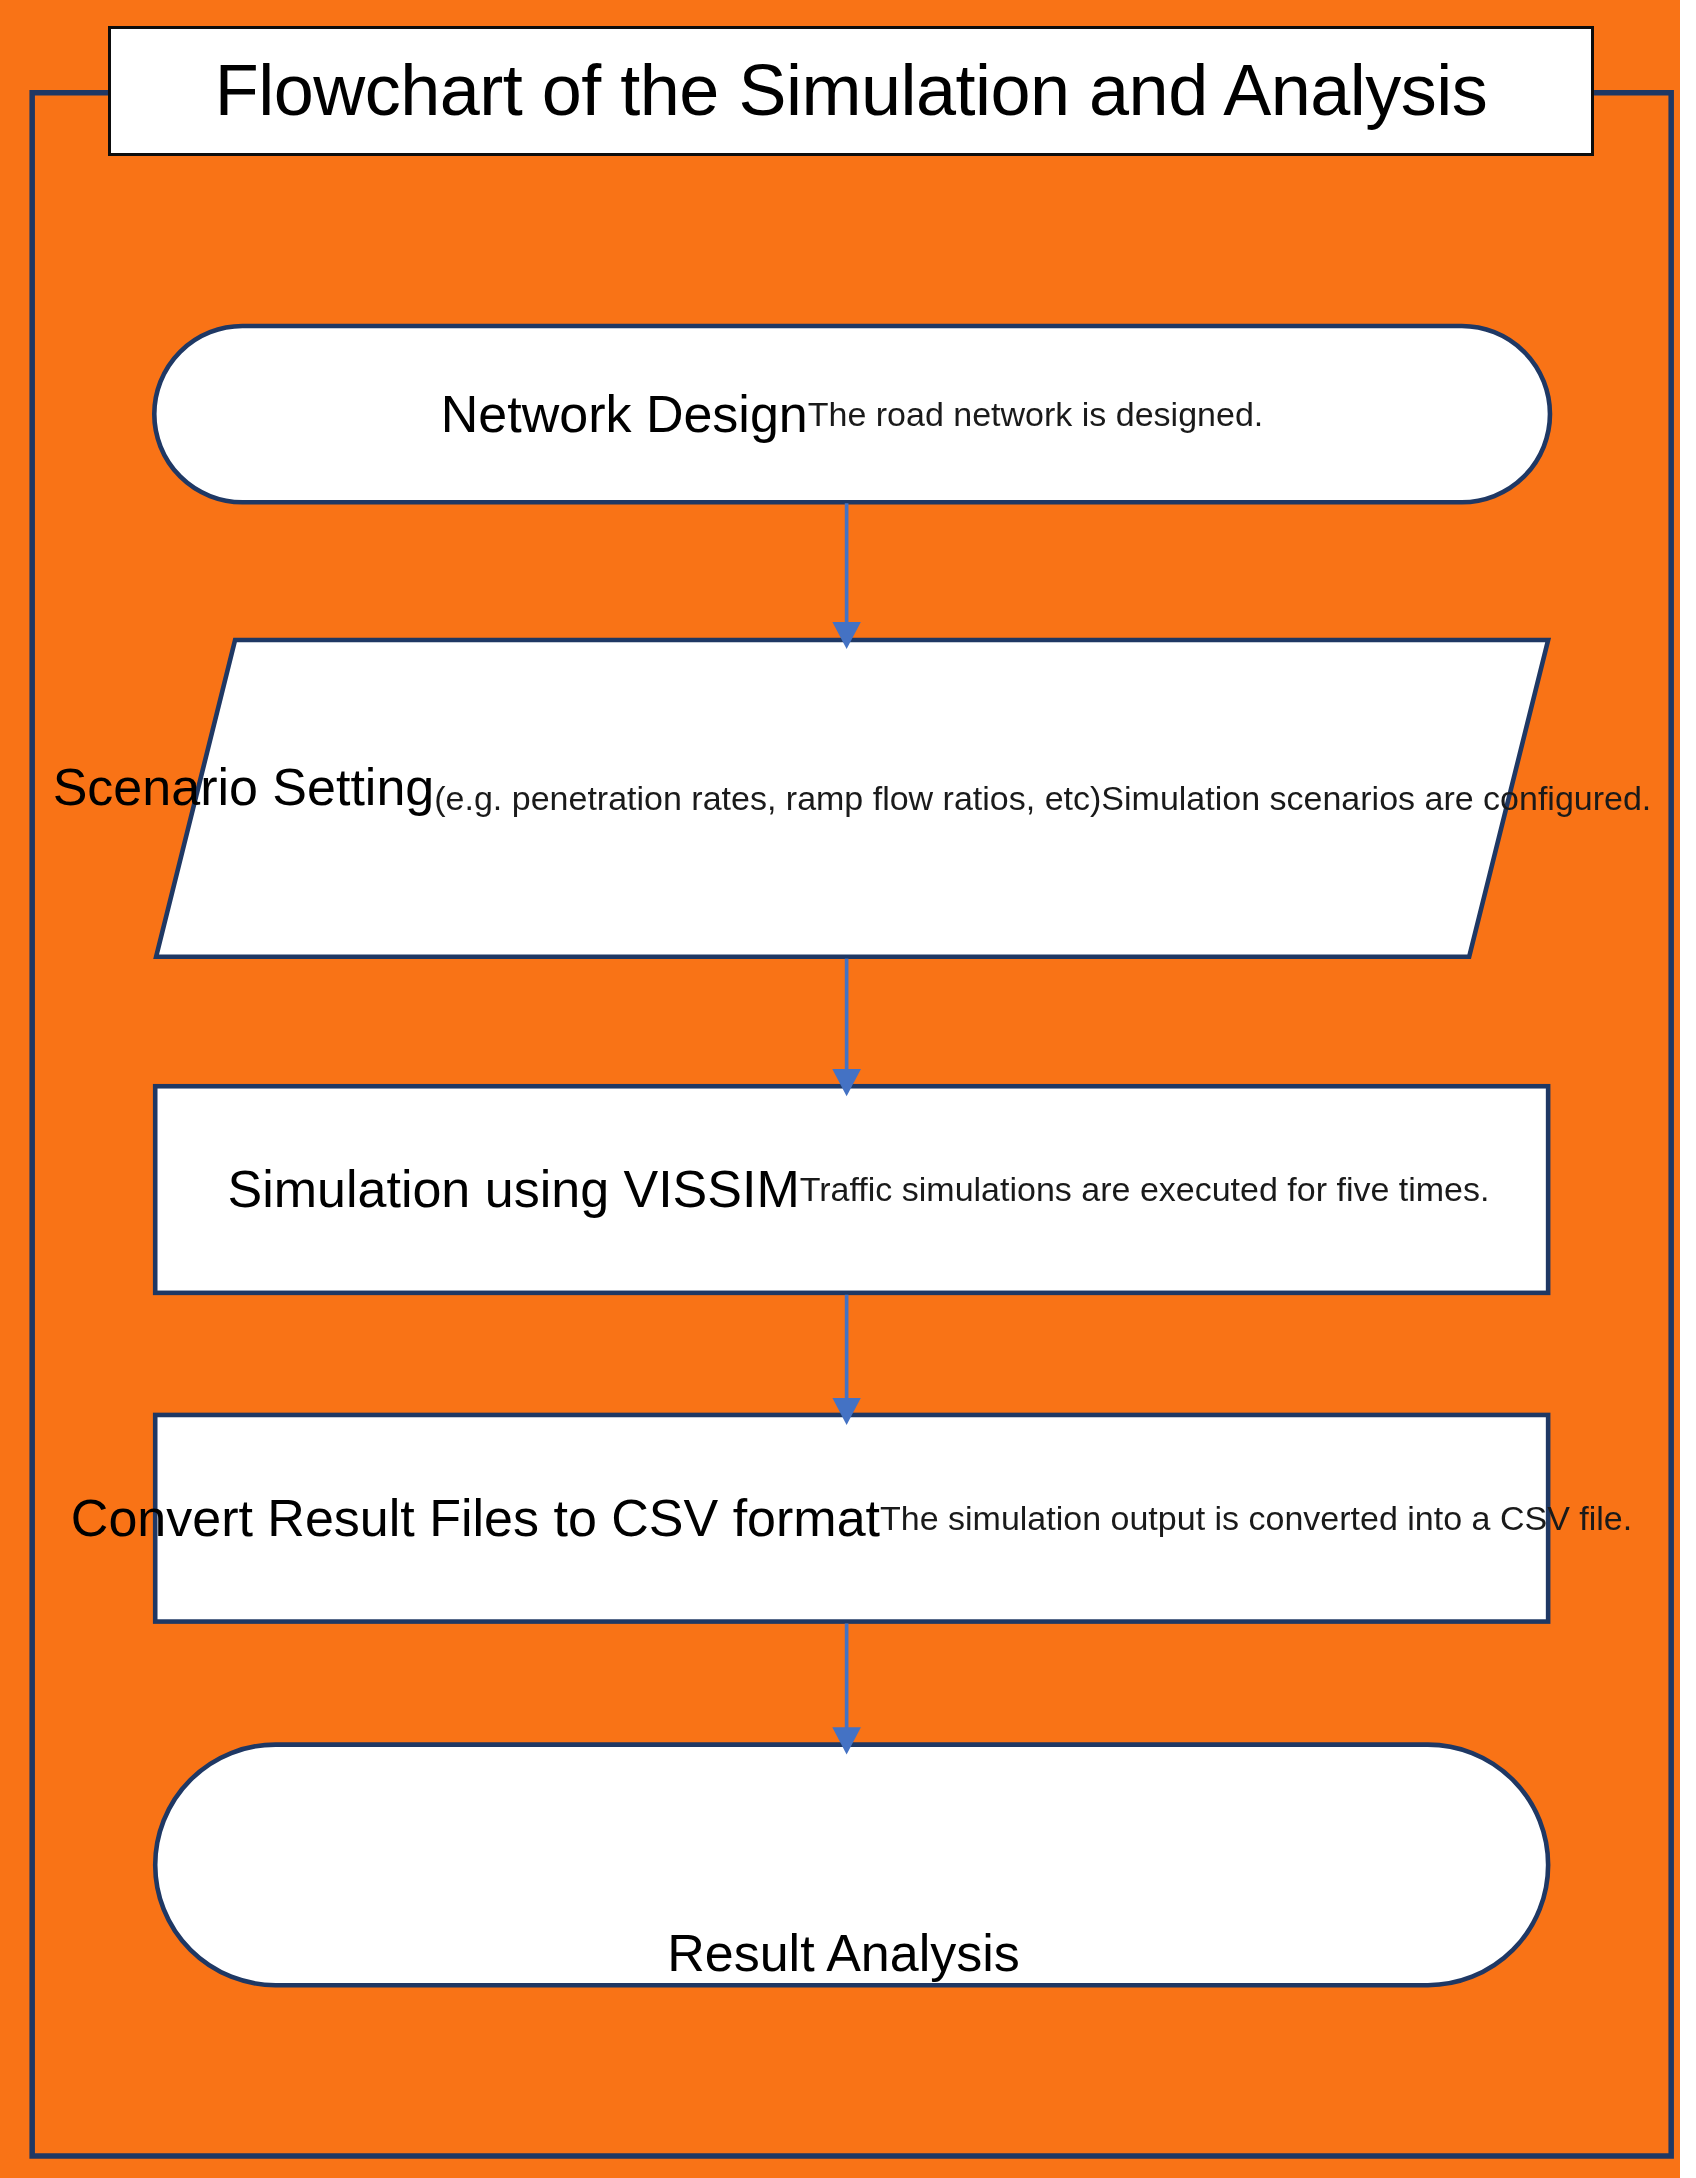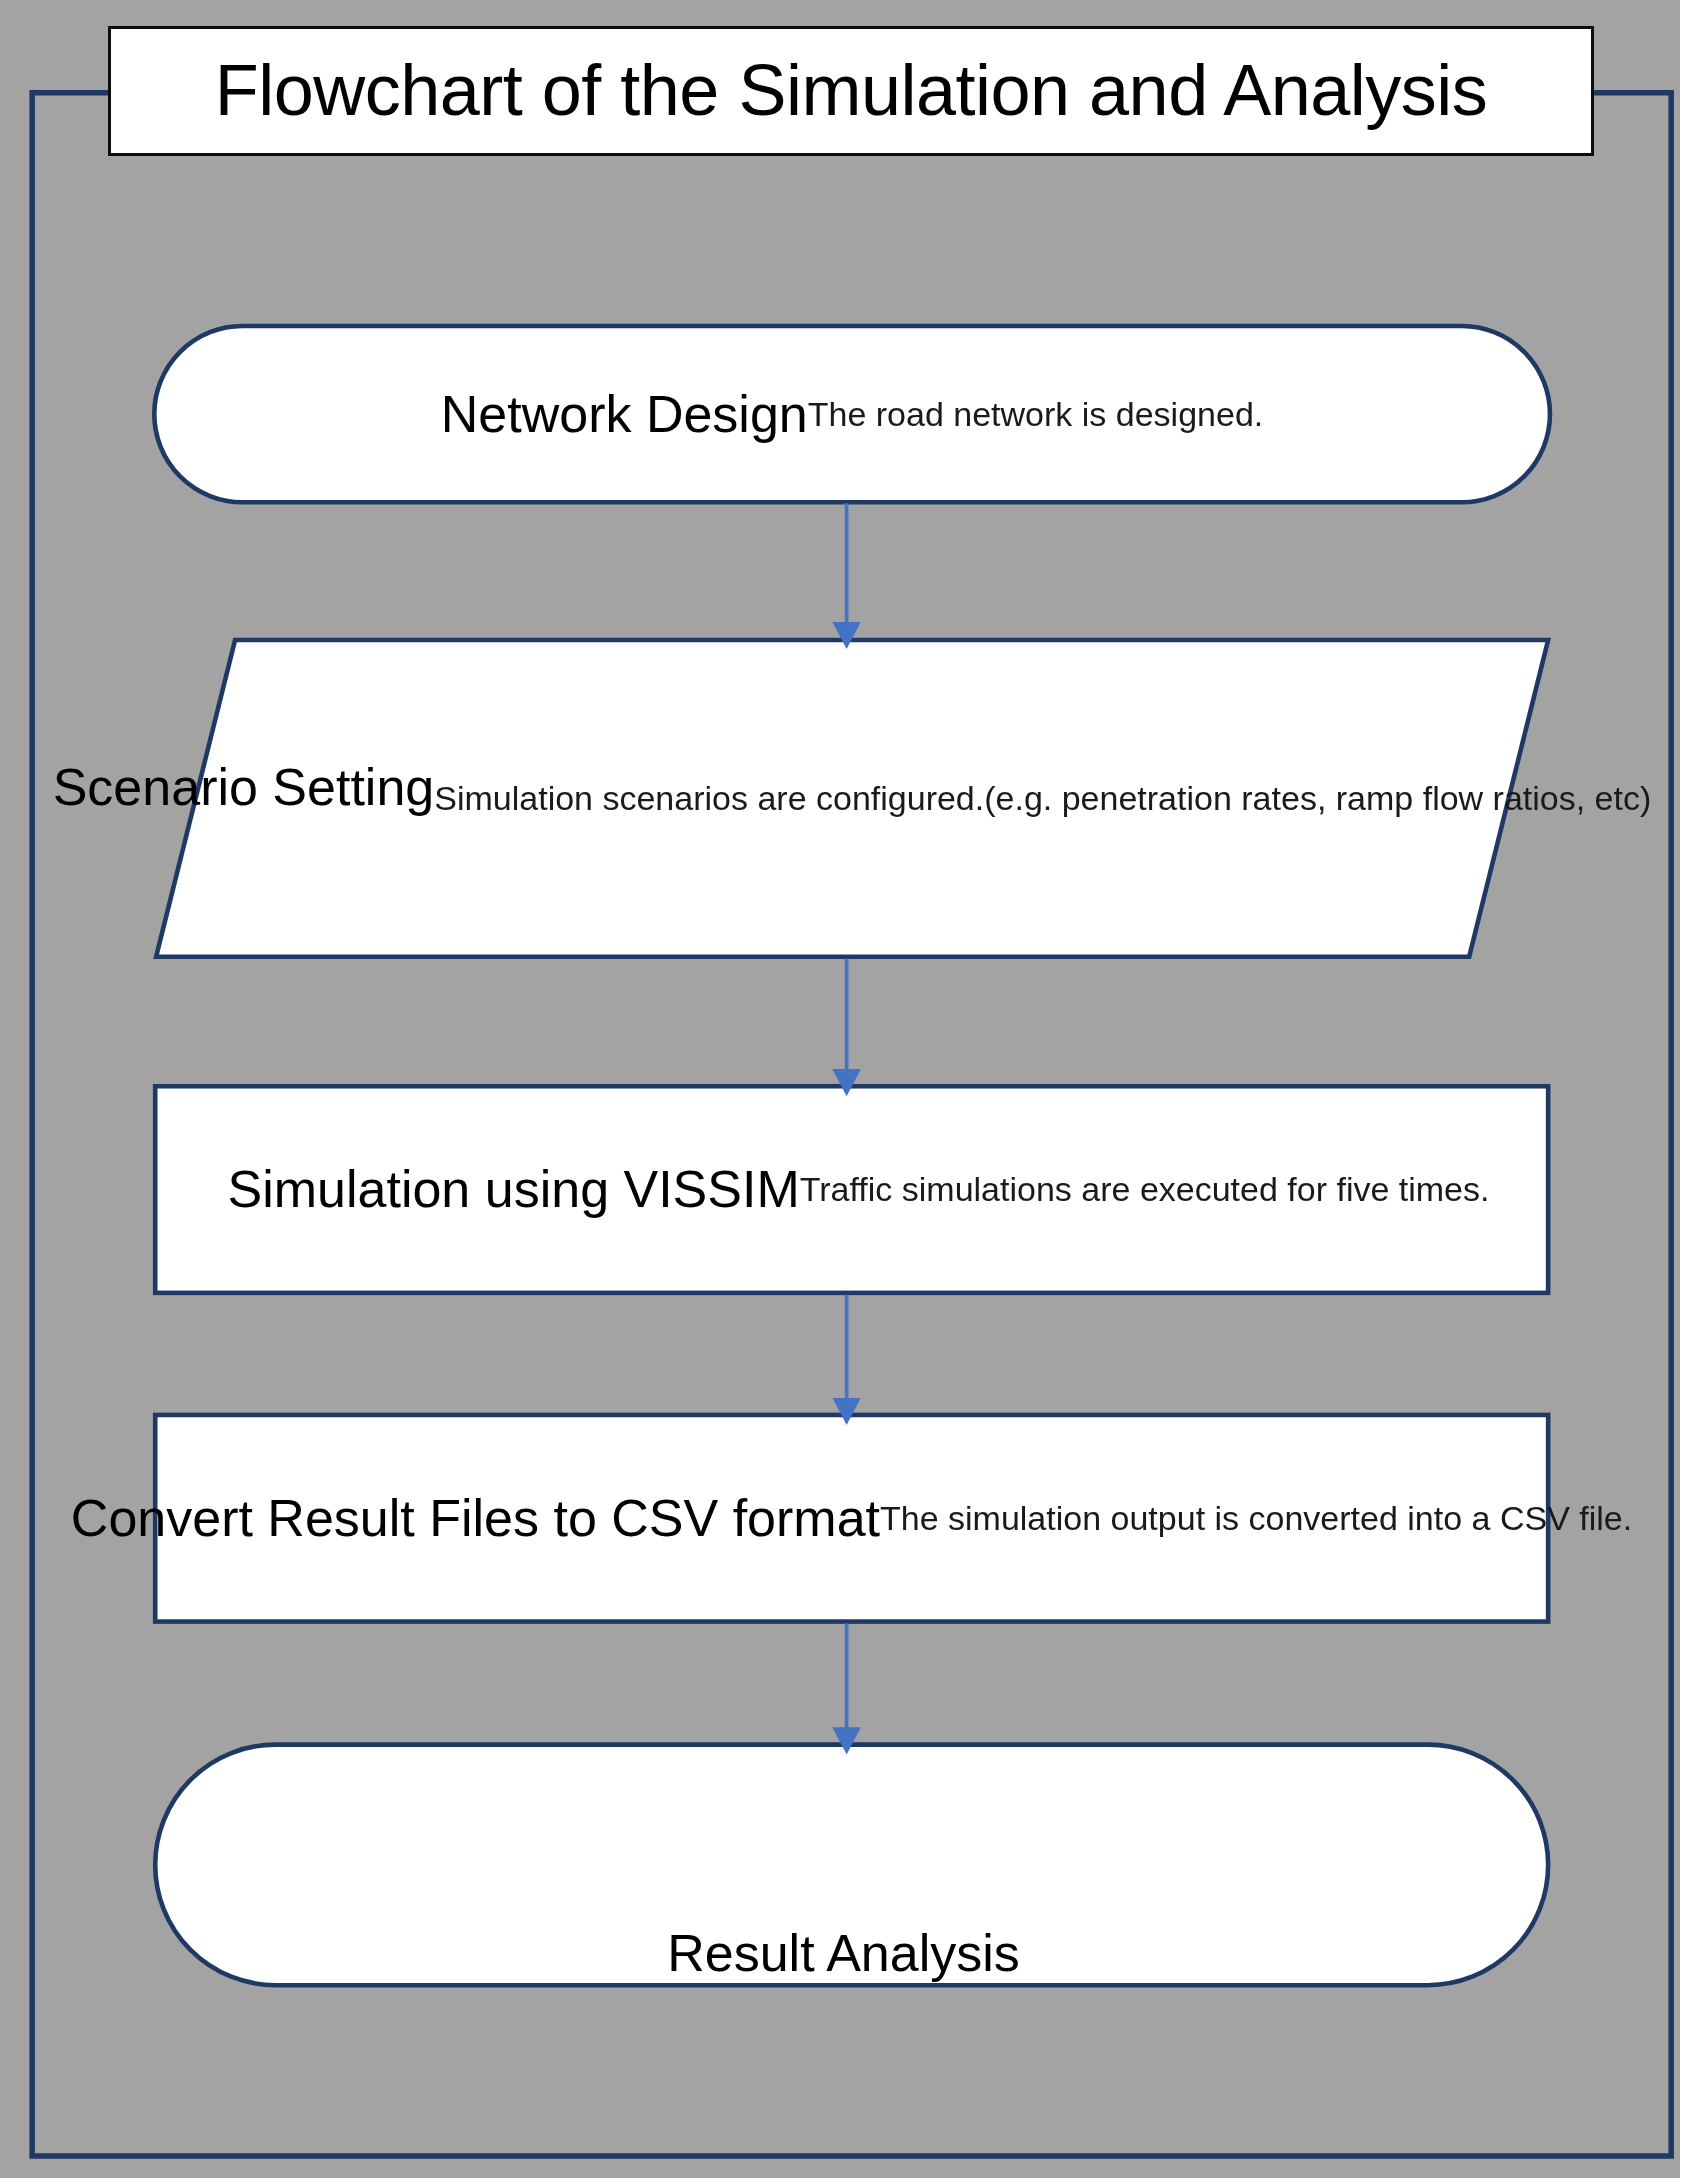--- a/index.html
+++ b/index.html
@@ -8,21 +8,21 @@
     padding: 0;
     background: #ffffff;
   }
   body {
     font-family: "Liberation Sans", sans-serif;
   }
   #canvas {
     position: relative;
     width: 1680px;
     height: 2178px;
-    background: #a3a3a3;
+    background: #f97316;
     overflow: hidden;
   }
   #svg-layer {
     position: absolute;
     left: 0;
     top: 0;
     width: 1696px;
     height: 2178px;
   }
   
@@ -138,22 +138,22 @@
   </div>
 
   <div class="node-text" style="left:154px; top:326px; width:1396px; height:176px;">
     <div class="node-title">Network Design</div>
     <div class="node-desc">The road network is designed.</div>
   </div>
   <div class="node-hit" style="left:154px; top:326px; width:1396px; height:176px;"></div>
 
   <div class="node-text" style="left:235px; top:640px; width:1234px; height:317px;">
     <div class="node-title" style="margin-bottom:22px;">Scenario Setting</div>
+    <div class="node-desc">(e.g. penetration rates, ramp flow ratios, etc)</div>
     <div class="node-desc">Simulation scenarios are configured.</div>
-    <div class="node-desc">(e.g. penetration rates, ramp flow ratios, etc)</div>
   </div>
   <div class="node-hit" style="left:235px; top:640px; width:1234px; height:317px;"></div>
 
   <div class="node-text" style="left:162px; top:1086px; width:1393px; height:207px;">
     <div class="node-title">Simulation using VISSIM</div>
     <div class="node-desc">Traffic simulations are executed for five times.</div>
   </div>
   <div class="node-hit" style="left:155px; top:1086px; width:1393px; height:207px;"></div>
 
   <div class="node-text" style="left:155px; top:1415px; width:1393px; height:207px;">

